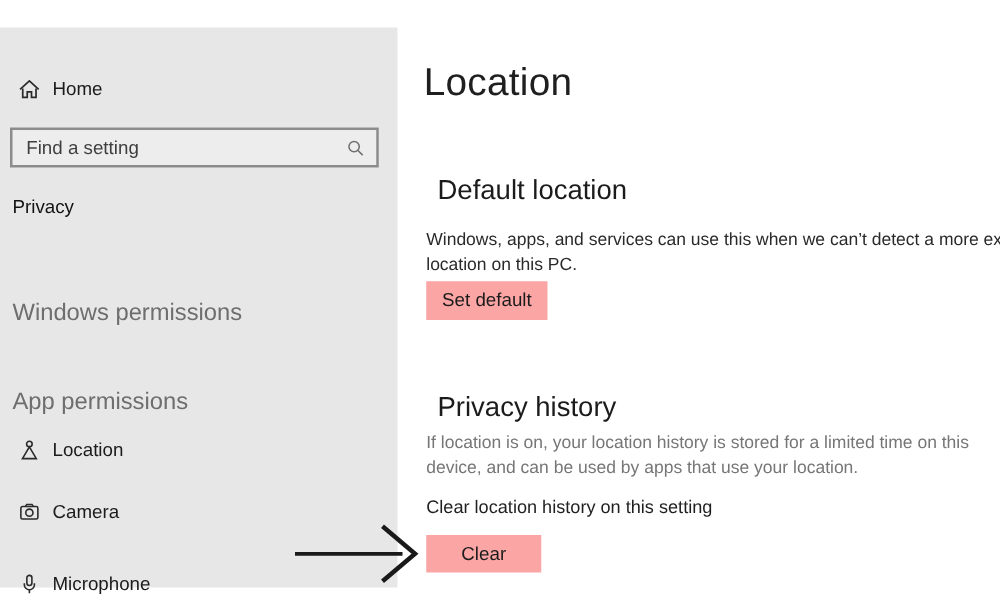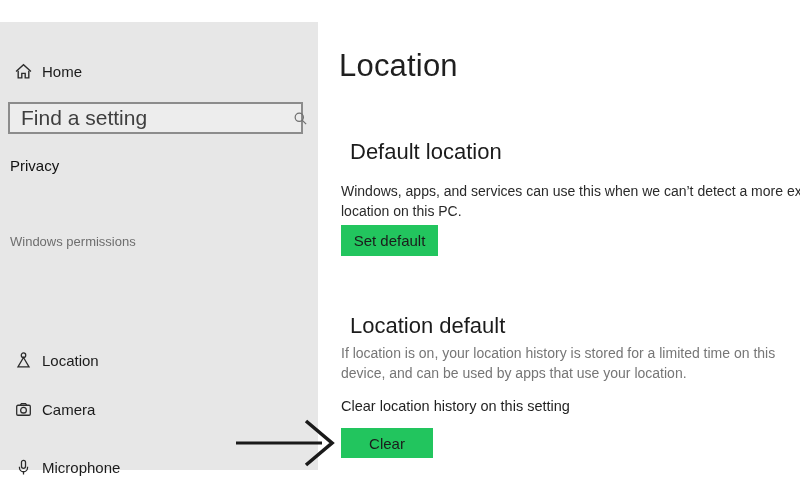--- a/index.html
+++ b/index.html
@@ -36,35 +36,35 @@
   .row-mic{top:430px;}
 
   .searchbox{
     position:absolute;left:8px;top:80px;width:291px;height:28px;
     border:2px solid #8c8c8c;background:#ededed;
     display:flex;align-items:center;
   }
   .searchbox input{
     flex:1;border:none;outline:none;background:transparent;
     font-family:"Liberation Sans","DejaVu Sans",sans-serif;
-    font-size:21px;color:#14532d;padding:0 0 0 11px;
+    font-size:15px;color:#14532d;padding:0 0 0 11px;
   }
   .searchbox input::placeholder{color:#3f3f3f;opacity:1;}
   .searchbox .search-ic{
     width:16px;height:16px;margin-right:9px;flex:none;cursor:pointer;
     display:flex;align-items:center;justify-content:center;
   }
 
   .privacy{
     position:absolute;left:10px;top:135px;
     font-size:15px;font-weight:normal;color:#121212;
   }
   .group{
     position:absolute;left:10px;
-    font-size:13px;color:#6e6e6e;
+    font-size:19px;color:#6e6e6e;margin-top:6px;
   }
   .g-win{top:212px;}
   .g-app{top:283px;}
 
   
   .page-title{
     position:absolute;left:339px;top:48px;
     font-size:31px;font-weight:300;color:#1f1f1f;margin:0;
     letter-spacing:0.2px;
   }
@@ -79,21 +79,21 @@
     font-size:14px;line-height:20px;margin:0;
   }
   .p-default{top:181px;color:#2a2a2a;}
   .p-history{top:343px;color:#767676;}
   .clear-label{
     position:absolute;left:341px;top:398px;
     font-size:14.5px;color:#1f1f1f;
   }
   .win-btn{
     position:absolute;
-    background:#22c55e;border:none;
+    background:#fca5a5;border:none;
     font-family:"Liberation Sans","DejaVu Sans",sans-serif;
     font-size:15px;color:#1b1b1b;
     cursor:pointer;
   }
   .btn-setdefault{left:341px;top:225px;width:97px;height:31px;}
   .btn-clear{left:341px;top:428px;width:92px;height:30px;}
 
   .arrow-anno{position:absolute;left:232px;top:418px;pointer-events:none;}
 
   svg.ic{display:block;}
@@ -121,20 +121,21 @@
         <svg class="ic" width="15" height="15" viewBox="0 0 16 16">
           <circle cx="6.7" cy="6.7" r="4.4" fill="none" stroke="#6f6f6f" stroke-width="1.3"></circle>
           <line x1="10" y1="10" x2="14" y2="14" stroke="#6f6f6f" stroke-width="1.3"></line>
         </svg>
       </span>
     </div>
 
     <div class="privacy">Privacy</div>
 
     <div class="group g-win">Windows permissions</div>
+    <div class="group g-app">App permissions</div>
 
     <div class="side-row row-location">
       <span class="icon">
         <svg class="ic" width="17" height="17" viewBox="0 0 16 16">
           <circle cx="8" cy="3" r="2.1" fill="none" stroke="#2b2b2b" stroke-width="1.2"></circle>
           <path d="M8 5.2 L13.2 14 H2.8 Z" fill="none" stroke="#2b2b2b" stroke-width="1.2"></path>
         </svg>
       </span>
       <span class="side-label">Location</span>
     </div>
@@ -164,21 +165,21 @@
   </aside>
 
   <main>
 
     <h1 class="page-title">Location</h1>
 
     <h2 class="section-h h-default">Default location</h2>
     <p class="para p-default">Windows, apps, and services can use this when we can’t detect a more exact location on this PC.</p>
     <button class="win-btn btn-setdefault">Set default</button>
 
-    <h2 class="section-h h-history">Location default</h2>
+    <h2 class="section-h h-history">Privacy history</h2>
     <p class="para p-history">If location is on, your location history is stored for a limited time on this device, and can be used by apps that use your location.</p>
     <div class="clear-label">Clear location history on this setting</div>
     <button class="win-btn btn-clear">Clear</button>
 
   </main>
 
   <svg class="arrow-anno" width="110" height="50" viewBox="0 0 110 50">
     <line x1="4" y1="25" x2="90" y2="25" stroke="#1a1a1a" stroke-width="3"></line>
     <polyline points="74,3 100,25 74,47" fill="none" stroke="#1a1a1a" stroke-width="3.6"></polyline>
   </svg>

